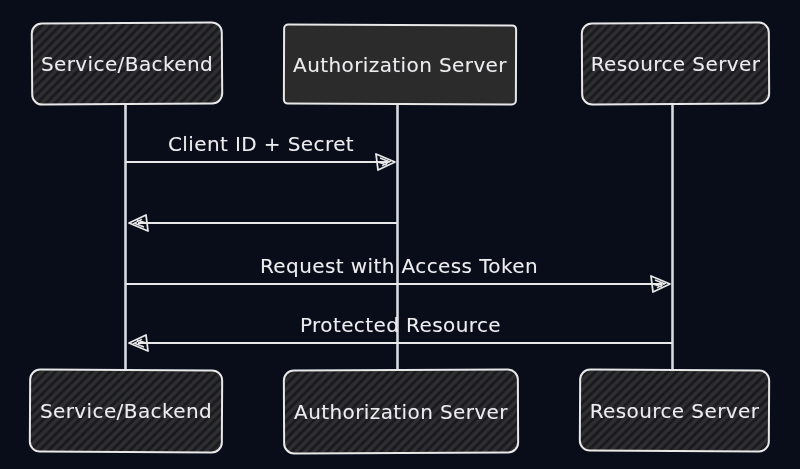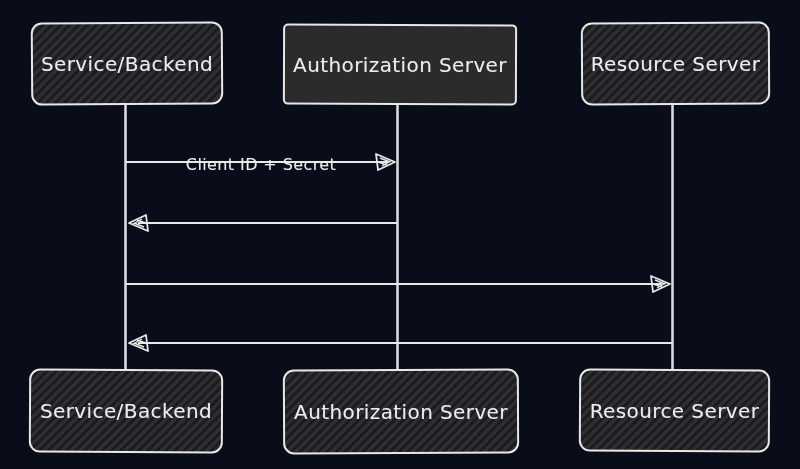--- a/index.html
+++ b/index.html
@@ -7,21 +7,21 @@
     --hatch-light:#2f2f2f; --hatch-dark:#191920; --solid-fill:#2b2b2b; --line-color:#d9d9de;
   }
   html,body{margin:0;padding:0;}
   body{background:var(--background);font-family:"DejaVu Sans",sans-serif;}
   .stage{position:relative;width:800px;height:469px;background:var(--background);overflow:hidden;}
   .stage svg{position:absolute;left:0;top:0;}
   .label{position:absolute;display:flex;align-items:center;justify-content:center;
          color:var(--text-color);letter-spacing:.4px;white-space:nowrap;
          text-shadow:0 0 1px rgba(255,255,255,.25);text-align:right;}
   .actor-label{font-size:20px;}
-  .msg-label{font-size:16px;align-items:flex-end;margin-top:18px;}
+  .msg-label{font-size:20px;align-items:flex-end;}
   .sk{stroke:var(--stroke);}
 </style>
 </head>
 <body>
 
 <div class="stage">
 
   <svg width="800" height="469" viewBox="0 0 800 469">
     <defs>
       <pattern id="hatch" width="9" height="9" patternUnits="userSpaceOnUse">
@@ -61,14 +61,16 @@
 
   <div class="label actor-label" style="left:32px;top:23px;width:190px;height:81px;">Service/Backend</div>
   <div class="label actor-label" style="left:284px;top:25px;width:232px;height:79px;">Authorization Server</div>
   <div class="label actor-label" style="left:582px;top:23px;width:187px;height:81px;">Resource Server</div>
 
   <div class="label actor-label" style="left:30px;top:370px;width:192px;height:82px;">Service/Backend</div>
   <div class="label actor-label" style="left:284px;top:370px;width:234px;height:83px;">Authorization Server</div>
   <div class="label actor-label" style="left:580px;top:370px;width:189px;height:81px;">Resource Server</div>
 
   <div class="label msg-label" style="left:126px;top:128px;width:270px;height:28px;">Client ID + Secret</div>
+  <div class="label msg-label" style="left:126px;top:250px;width:546px;height:28px;">Request with Access Token</div>
+  <div class="label msg-label" style="left:129px;top:309px;width:543px;height:28px;">Protected Resource</div>
 
 </div>
 
 </body></html>

